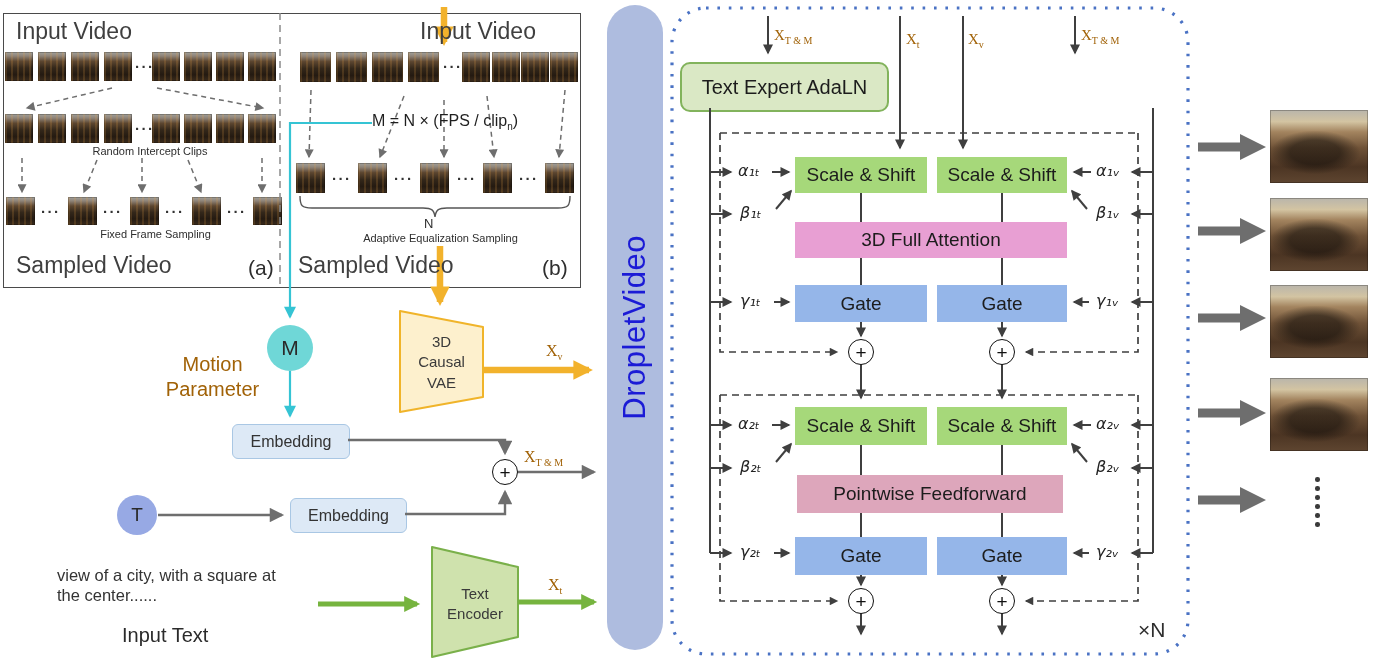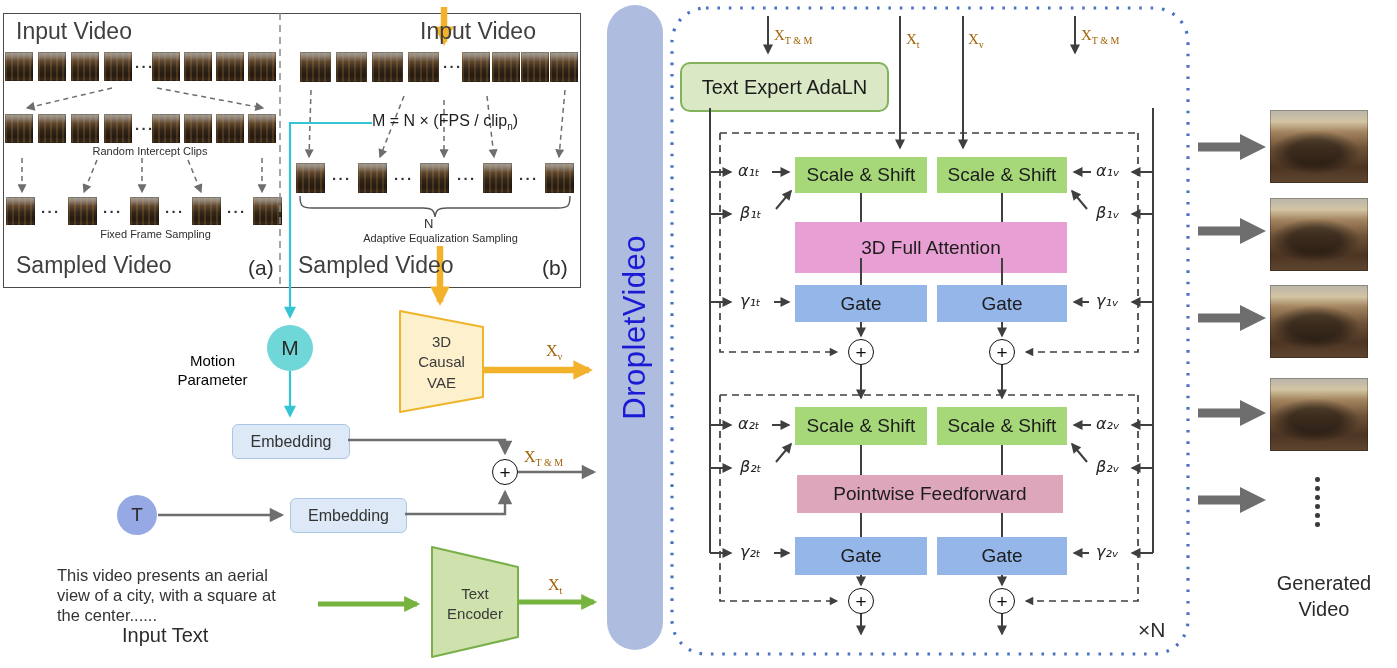--- a/index.html
+++ b/index.html
@@ -27,21 +27,21 @@
   .circle{border-radius:50%;display:flex;align-items:center;justify-content:center;z-index:2;color:#2a2a2a;}
   .blk{display:flex;align-items:center;justify-content:center;font-size:19px;color:#1c1c1c;z-index:2;white-space:nowrap;}
   .rbox{border-radius:10px;font-size:20px;z-index:2;}
   .ebox{background:#dde9f6;border:1.6px solid #a9c7e4;border-radius:6px;display:flex;align-items:center;justify-content:center;font-size:16px;color:#333;z-index:2;}
   .plus{width:24px;height:24px;border:1.7px solid #111;border-radius:50%;background:#fff;display:flex;align-items:center;justify-content:center;font-size:19px;line-height:19px;color:#111;z-index:5;}
   .greek{font-family:"DejaVu Sans",sans-serif;font-style:italic;font-size:16px;color:#222;z-index:4;white-space:nowrap;}
   .xl{z-index:4;white-space:nowrap;color:#a16207;font-family:Liberation Serif, serif;}
   .xl .b{font-size:16px;}
   .xl sub{font-size:10px;}
   .xl-s .b{font-size:15px;}
-  .red{color:#000000;font-size:15px;text-align:center;line-height:1.25;z-index:4;}
+  .red{color:#a16207;font-size:20px;text-align:center;line-height:1.25;z-index:4;}
   .bar{background:#aebcdf;border-radius:28px;z-index:2;display:flex;align-items:center;justify-content:center;}
   .bartext{writing-mode:vertical-rl;transform:rotate(180deg);font-size:31px;color:#1b1bd6;letter-spacing:.5px;}
   .vcap{font-size:15px;color:#3a3a3a;text-align:center;line-height:1.35;z-index:4;}
   .itext{font-size:16.5px;color:#333;line-height:1.2;z-index:4;white-space:nowrap;}
   .cap20{font-size:20px;color:#2b2b2b;z-index:4;white-space:nowrap;}
   .gencap{font-size:20px;color:#2b2b2b;text-align:center;line-height:1.3;z-index:4;}
 </style>
 </head>
 <body>
 
@@ -274,21 +274,20 @@
   <div class="abs xl" style="left:524px;top:448px;"><span class="b">X</span><sub>T &amp; M</sub></div>
 
   <div class="abs vcap" style="left:400px;top:332px;width:83px;">
     <div>3D</div>
     <div>Causal</div>
     <div>VAE</div>
   </div>
   <div class="abs xl" style="left:546px;top:342px;"><span class="b">X</span><sub>v</sub></div>
 
   <div class="abs itext" style="left:57px;top:566px;">
-    <div>This video presents an aerial</div>
     <div>view of a city, with a square at</div>
     <div>the center......</div>
   </div>
   <div class="abs cap20" style="left:122px;top:624px;">Input Text</div>
 
   <div class="abs vcap" style="left:432px;top:584px;width:86px;">
     <div>Text</div>
     <div>Encoder</div>
   </div>
   <div class="abs xl" style="left:548px;top:576px;"><span class="b">X</span><sub>t</sub></div>
@@ -299,21 +298,21 @@
 
   <div class="abs xl xl-s" style="left:774px;top:26px;"><span class="b">X</span><sub>T &amp; M</sub></div>
   <div class="abs xl xl-s" style="left:906px;top:30px;"><span class="b">X</span><sub>t</sub></div>
   <div class="abs xl xl-s" style="left:968px;top:30px;"><span class="b">X</span><sub>v</sub></div>
   <div class="abs xl xl-s" style="left:1081px;top:26px;"><span class="b">X</span><sub>T &amp; M</sub></div>
 
   <div class="abs blk rbox" style="left:680px;top:62px;width:205px;height:46px;background:#dae8c5;border:2px solid #82b35c;font-size:20px;">Text Expert AdaLN</div>
 
   <div class="abs blk" style="left:795px;top:157px;width:132px;height:36px;background:#a6d87a;">Scale &amp; Shift</div>
   <div class="abs blk" style="left:937px;top:157px;width:130px;height:36px;background:#a6d87a;">Scale &amp; Shift</div>
-  <div class="abs blk" style="left:795px;top:222px;width:272px;height:51px;background:#e89fd3;">3D Full Attention</div>
+  <div class="abs blk" style="left:795px;top:222px;width:272px;height:36px;background:#e89fd3;">3D Full Attention</div>
   <div class="abs blk" style="left:795px;top:285px;width:132px;height:37px;background:#95b6e9;">Gate</div>
   <div class="abs blk" style="left:937px;top:285px;width:130px;height:37px;background:#95b6e9;">Gate</div>
 
   <div class="abs plus" style="left:848px;top:339px;">+</div>
   <div class="abs plus" style="left:989px;top:339px;">+</div>
 
   <div class="abs blk" style="left:795px;top:407px;width:132px;height:38px;background:#a6d87a;">Scale &amp; Shift</div>
   <div class="abs blk" style="left:937px;top:407px;width:130px;height:38px;background:#a6d87a;">Scale &amp; Shift</div>
   <div class="abs blk" style="left:797px;top:475px;width:266px;height:38px;background:#dda6bb;">Pointwise Feedforward</div>
   <div class="abs blk" style="left:795px;top:537px;width:132px;height:38px;background:#95b6e9;">Gate</div>
@@ -345,15 +344,14 @@
 
   <div class="abs" style="left:1315px;top:477px;display:flex;flex-direction:column;gap:4.5px;z-index:4;">
     <div style="width:4.5px;height:4.5px;border-radius:50%;background:#3a3a3a;"></div>
     <div style="width:4.5px;height:4.5px;border-radius:50%;background:#3a3a3a;"></div>
     <div style="width:4.5px;height:4.5px;border-radius:50%;background:#3a3a3a;"></div>
     <div style="width:4.5px;height:4.5px;border-radius:50%;background:#3a3a3a;"></div>
     <div style="width:4.5px;height:4.5px;border-radius:50%;background:#3a3a3a;"></div>
     <div style="width:4.5px;height:4.5px;border-radius:50%;background:#3a3a3a;"></div>
   </div>
 
-  <div class="abs gencap" style="left:1272px;top:570px;width:104px;">Generated Video</div>
 
 </div>
 
 </body></html>

